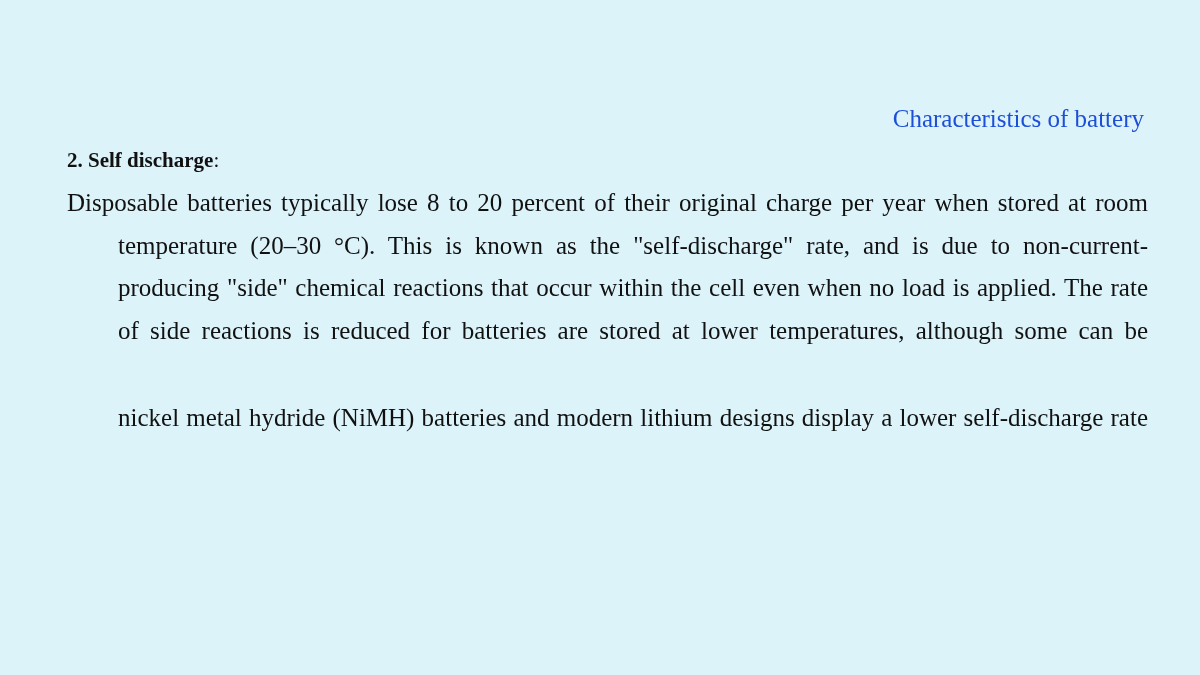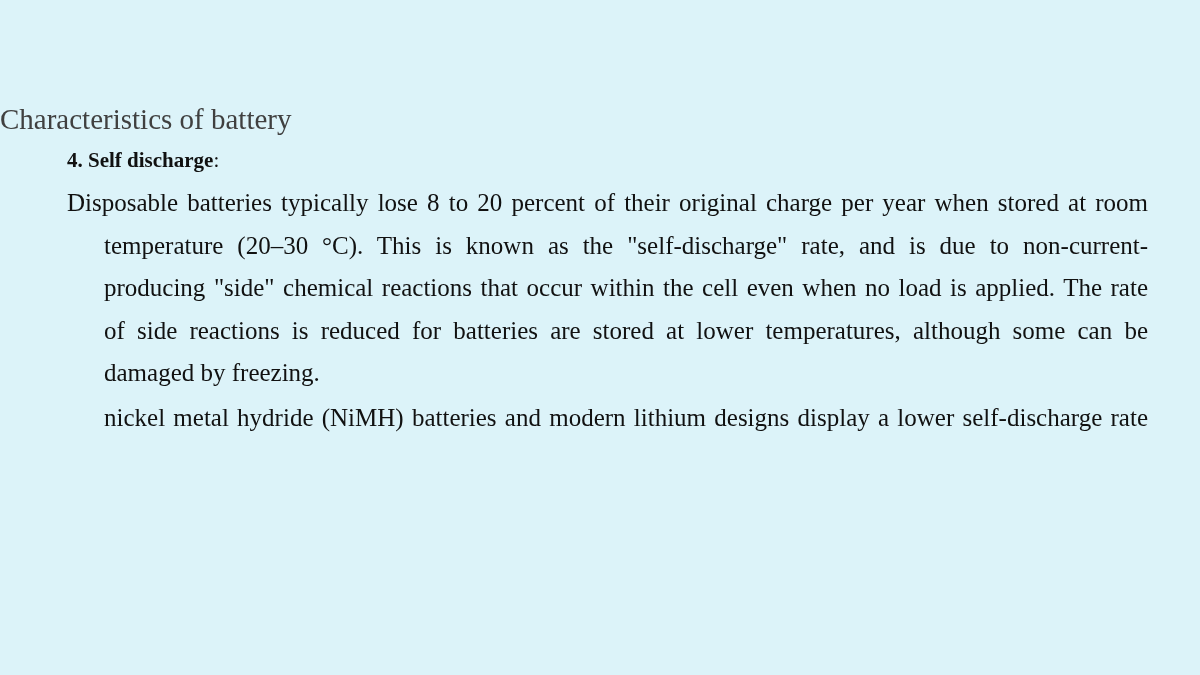--- a/index.html
+++ b/index.html
@@ -5,52 +5,51 @@
     html, body { margin: 0; padding: 0; }
     body {
       width: 1200px; height: 675px; overflow: hidden;
       background: #dcf3f9;
       font-family: "Liberation Serif", "DejaVu Serif", serif;
       color: #111111;
       position: relative;
     }
     .title {
       position: absolute; left: 0; top: 99px; width: 1144px;
-      text-align: left;
-      font-size: 29px; line-height: 40px;
-      color: #404040;
+      text-align: right;
+      font-size: 25px; line-height: 40px;
+      color: #1d4ed8;
     }
     .heading {
       position: absolute; left: 67px; top: 146px;
       font-size: 21px; line-height: 28px;
     }
     .heading b { font-weight: bold; }
     .para { position: absolute; left: 67px; width: 1081px; }
     .line {
       font-size: 25px; height: 42.5px; line-height: 42.5px;
       white-space: nowrap;
       text-align: justify; text-align-last: justify;
     }
-    .line.indent { margin-left: 37px; }
+    .line.indent { margin-left: 51px; }
     .line.last { text-align-last: left; }
     #p1 { top: 182px; }
     #p2 { top: 397px; }
   </style>
 </head>
 <body>
 
 <div>
   <div class="title">Characteristics of battery</div>
 
-  <div class="heading"><b>4. Self discharge</b><span>:</span></div>
+  <div class="heading"><b>2. Self discharge</b><span>:</span></div>
 
   <div class="para" id="p1">
     <div class="line">Disposable batteries typically lose 8 to 20 percent of their original charge per year when stored at room</div>
     <div class="line indent">temperature (20–30 °C). This is known as the "self-discharge" rate, and is due to non-current-</div>
     <div class="line indent">producing "side" chemical reactions that occur within the cell even when no load is applied. The rate</div>
     <div class="line indent">of side reactions is reduced for batteries are stored at lower temperatures, although some can be</div>
-    <div class="line indent last">damaged by freezing.</div>
   </div>
 
   <div class="para" id="p2">
     <div class="line indent">nickel metal hydride (NiMH) batteries and modern lithium designs display a lower self-discharge rate</div>
   </div>
 </div>
 
 </body></html>

